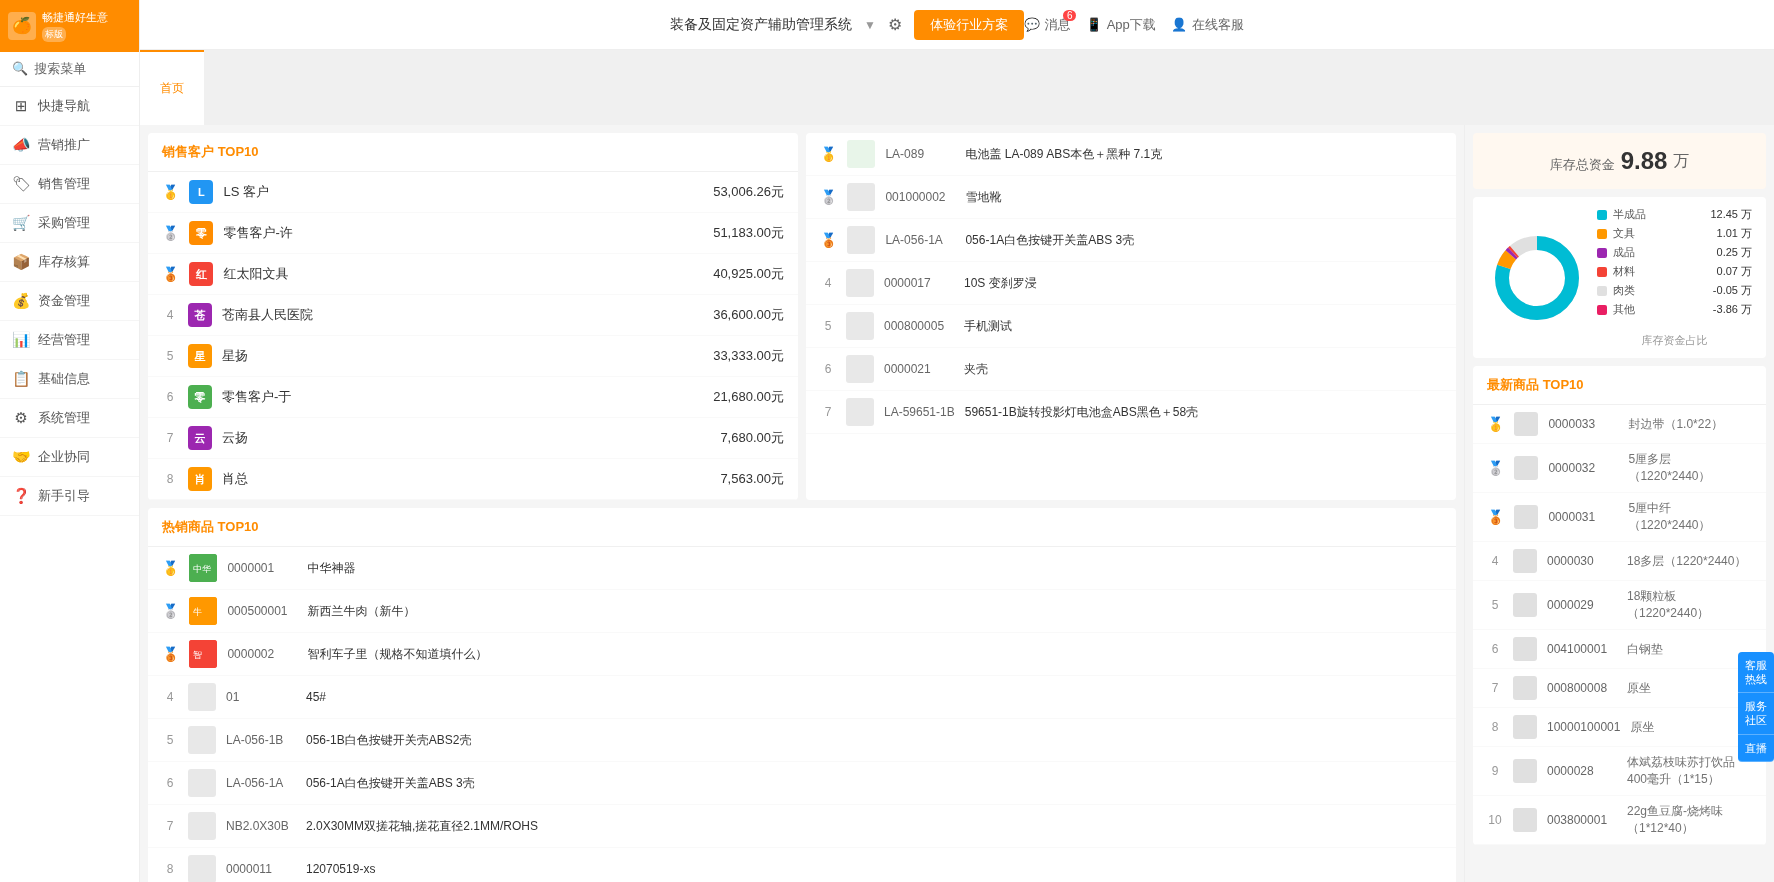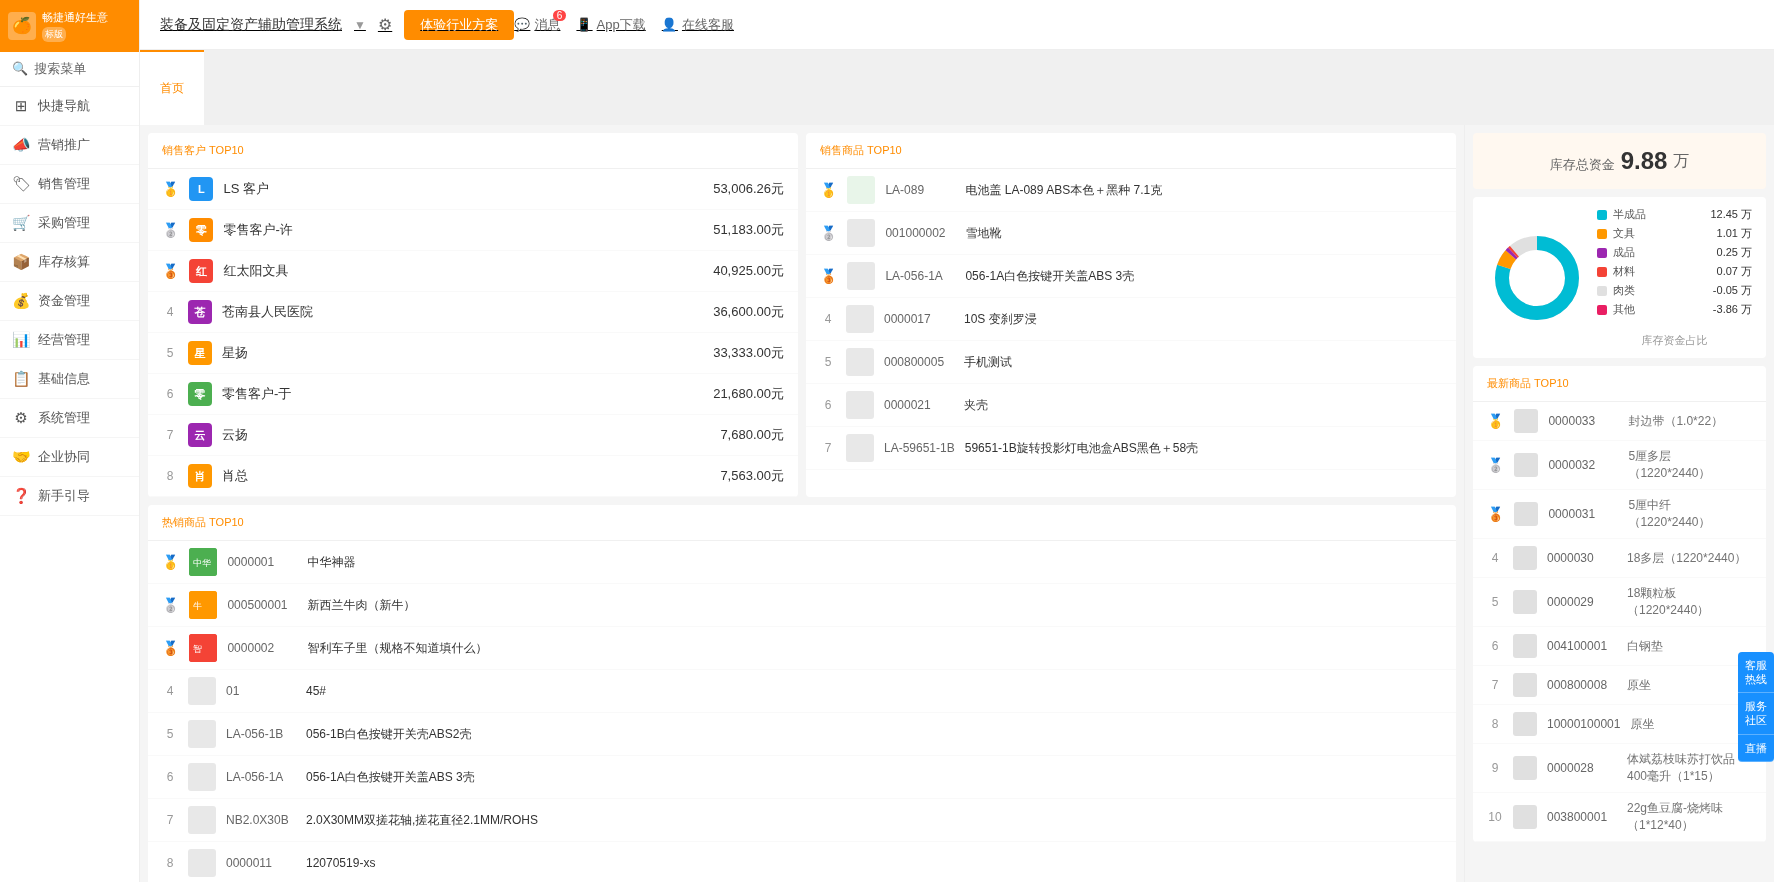--- a/index.html
+++ b/index.html
@@ -69,24 +69,23 @@
       overflow: hidden;
     }
     
     
     .top-header {
       background: #fff;
       padding: 8px 20px;
       height: 50px;
       display: flex;
       align-items: center;
-      justify-content: flex-start;
+      justify-content: center;
       border-bottom: 1px solid #eee;
       flex-shrink: 0;
-      text-decoration: underline;
     }
     .header-left {
       display: flex;
       align-items: center;
       gap: 12px;
     }
     .system-title {
       font-size: 14px;
       color: #333;
     }
@@ -164,22 +163,22 @@
     
     
     .panel {
       background: #fff;
       margin: 8px;
       border-radius: 4px;
       overflow: hidden;
     }
     .panel-header {
       padding: 10px 14px;
-      font-size: 11px;
-      font-weight: normal;
+      font-size: 13px;
+      font-weight: bold;
       color: #333;
       border-bottom: 1px solid #f0f0f0;
       display: flex;
       align-items: center;
       justify-content: space-between;
     }
     
     
     .table-row {
       display: flex;
@@ -484,23 +483,20 @@
             </div>
             <div class="table-row">
               <span class="rank-num">8</span>
               <div class="customer-avatar" style="background:#ff9800;">肖</div>
               <span class="customer-name">肖总</span>
               <span class="customer-amount">7,563.00元</span>
             </div>
           </div>
 
           <div class="panel" style="flex:1; margin:8px 8px 8px 4px; overflow:hidden;">
-            <div class="panel-header">
-              <span style="color:#ff8c00;">销售商品 <span>TOP10</span></span>
-            </div>
             <div class="product-row">
               <span class="rank-medal">🥇</span>
               <div class="product-thumb" style="background:#e8f5e9;"></div>
               <span class="product-code">LA-089</span>
               <span class="product-name">电池盖 LA-089 ABS本色＋黑种 7.1克</span>
             </div>
             <div class="product-row">
               <span class="rank-medal">🥈</span>
               <div class="product-thumb"></div>
               <span class="product-code">001000002</span>

